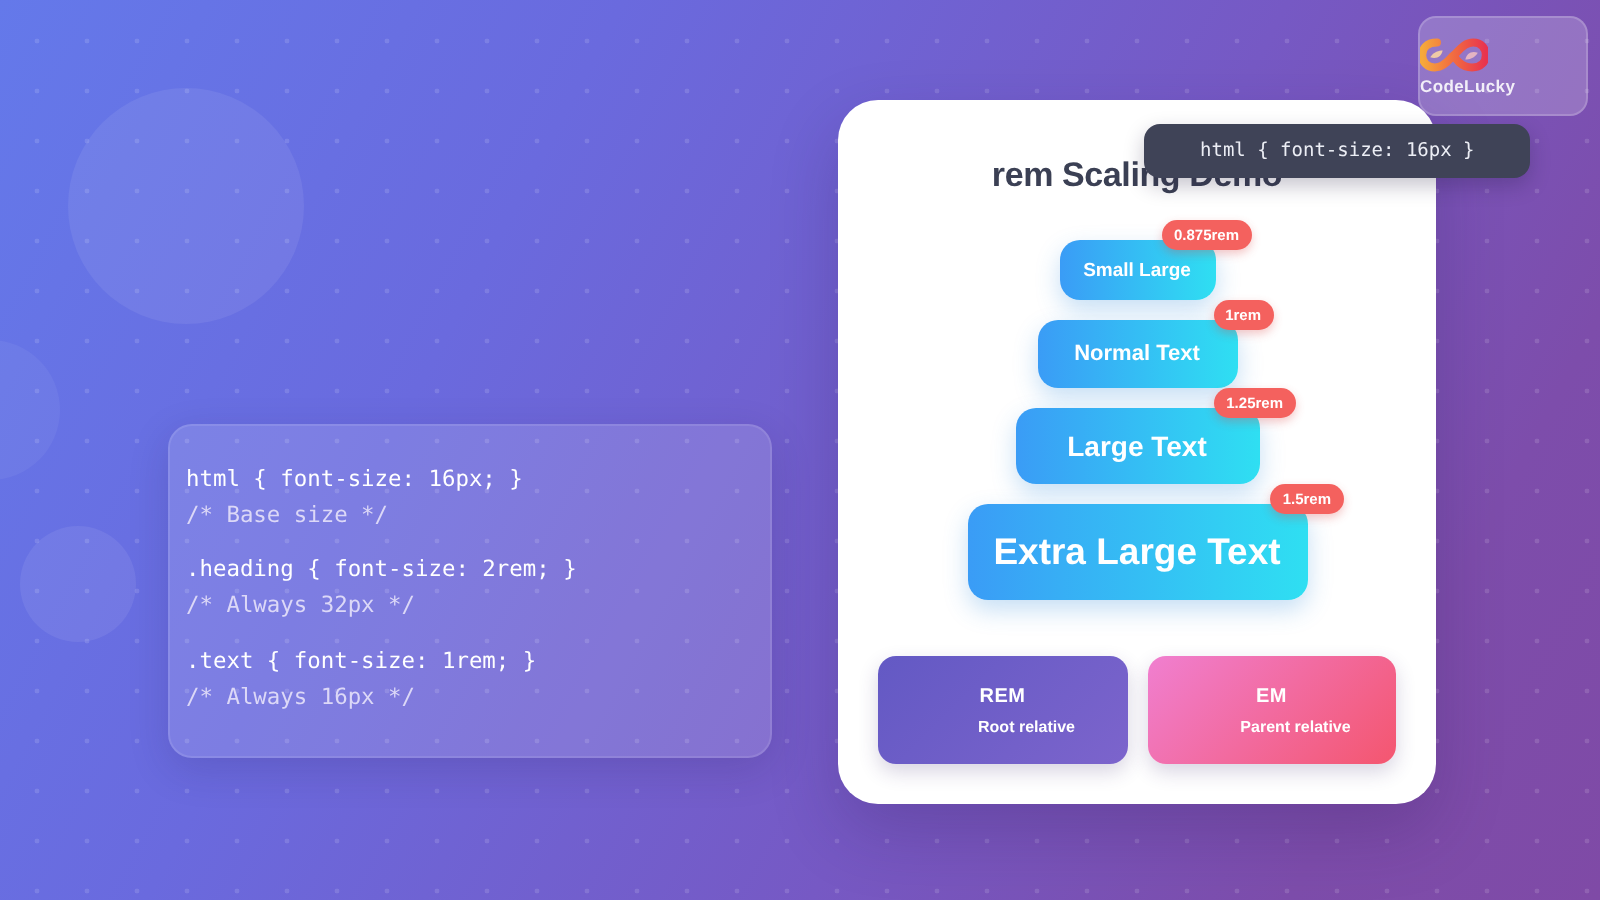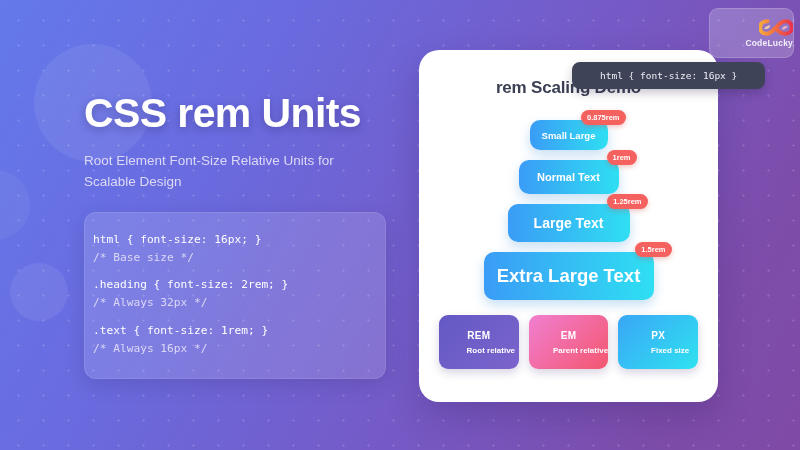--- a/index.html
+++ b/index.html
@@ -162,21 +162,21 @@
     box-shadow: 0 2px 5px rgba(220,70,70,0.3);
     white-space: nowrap;
     z-index: 3;
   }
 
   
   .unitcards {
     position: absolute;
     left: 20px;
     right: 20px;
-    bottom: 33px;
+    bottom: 20px;
     display: flex;
     gap: 10px;
   }
   .unitcard {
     flex: 1;
     height: 54px;
     border-radius: 9px;
     display: flex;
     flex-direction: column;
     align-items: center;
@@ -204,21 +204,21 @@
     position: absolute;
     left: 709px;
     top: 8px;
     width: 83px;
     height: 48px;
     border-radius: 9px;
     background: rgba(255,255,255,0.20);
     border: 1px solid rgba(255,255,255,0.18);
     display: flex;
     flex-direction: column;
-    align-items: flex-end;
+    align-items: flex-start;
     justify-content: center;
     z-index: 8;
   }
   .logo-mark { width: 34px; height: 17px; display: block; }
   .logo-text {
     margin-top: 2px;
     font-size: 8.5px;
     font-weight: bold;
     color: #f2eef8;
     letter-spacing: 0.2px;
@@ -227,24 +227,20 @@
 </head>
 <body>
 
 <div id="stage">
 
   <div class="dots"></div>
   <div class="blob blob-big"></div>
   <div class="blob blob-small"></div>
   <div class="blob blob-edge"></div>
 
-  <div class="left">
-    <h1 class="title">CSS rem Units</h1>
-    <p class="subtitle">Root Element Font-Size Relative Units for Scalable Design</p>
-  </div>
 
   <div class="codecard"><span>html { font-size: 16px; }</span>
 <span class="cmt">/* Base size */</span>
 <span class="spacer"></span><span>.heading { font-size: 2rem; }</span>
 <span class="cmt">/* Always 32px */</span>
 <span class="spacer"></span><span>.text { font-size: 1rem; }</span>
 <span class="cmt">/* Always 16px */</span></div>
 
   <div class="panel">
 
@@ -285,24 +281,20 @@
     </div>
 
     <div class="unitcards">
       <div class="unitcard uc-rem">
         <div class="u-title">REM</div>
         <div class="u-sub">Root relative</div>
       </div>
       <div class="unitcard uc-em">
         <div class="u-title">EM</div>
         <div class="u-sub">Parent relative</div>
-      </div>
-      <div class="unitcard uc-px">
-        <div class="u-title">PX</div>
-        <div class="u-sub">Fixed size</div>
       </div>
     </div>
 
   </div>
 
   <div class="logo">
     <svg class="logo-mark" viewBox="0 0 60 30">
       <defs>
         <linearGradient id="lg" x1="0" y1="0" x2="1" y2="0">
           <stop offset="0%" stop-color="#f6a93b"></stop>

